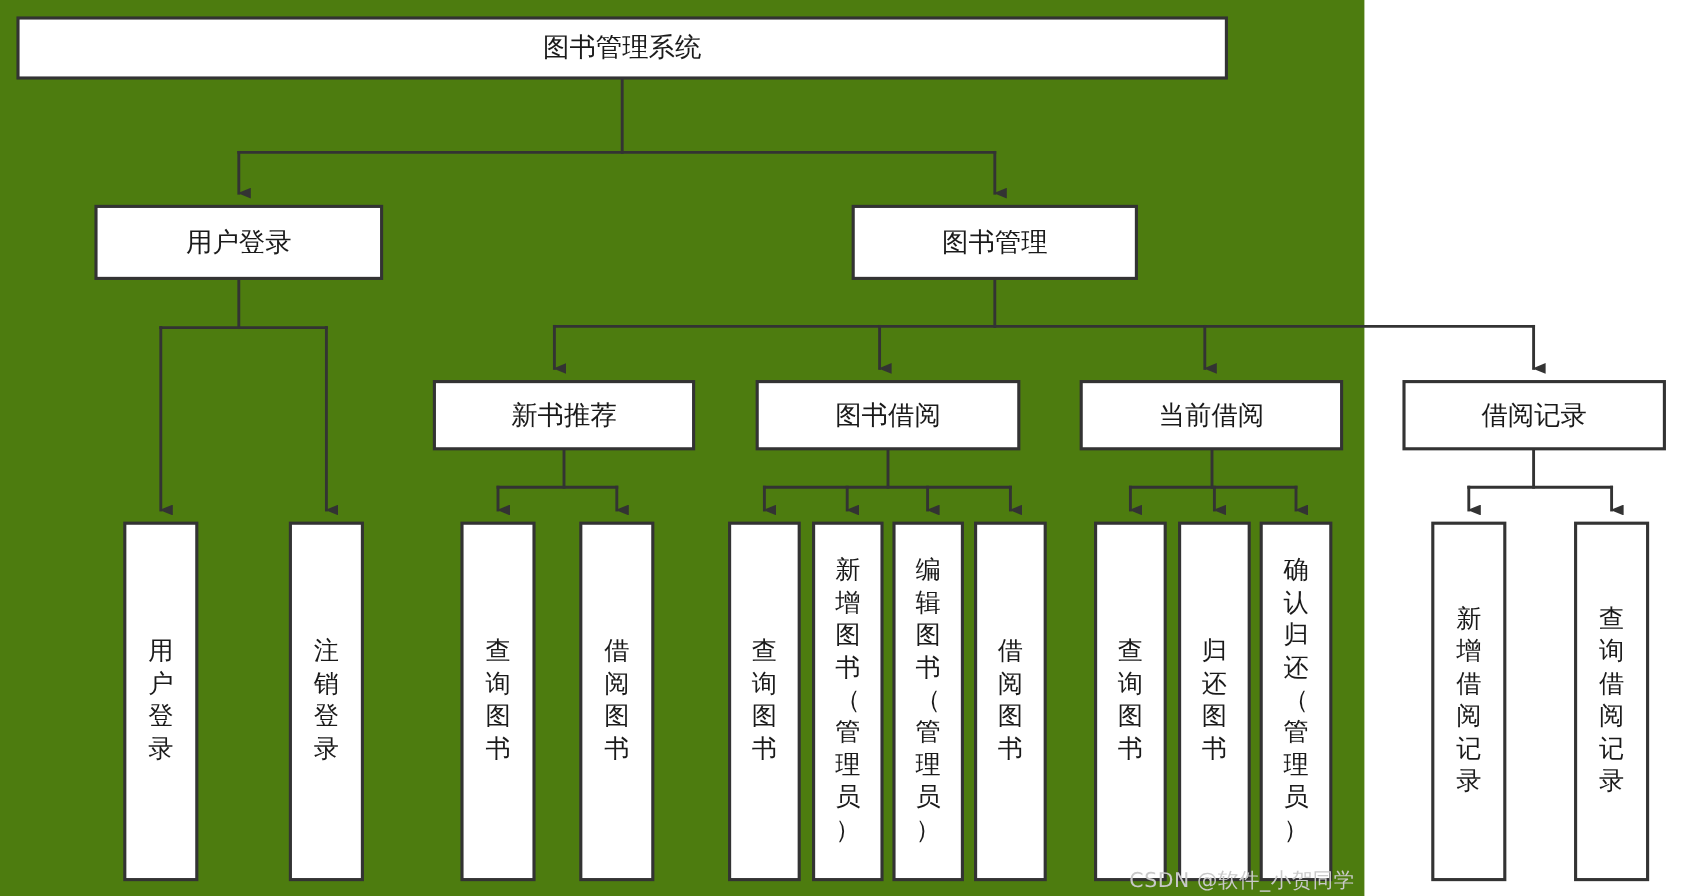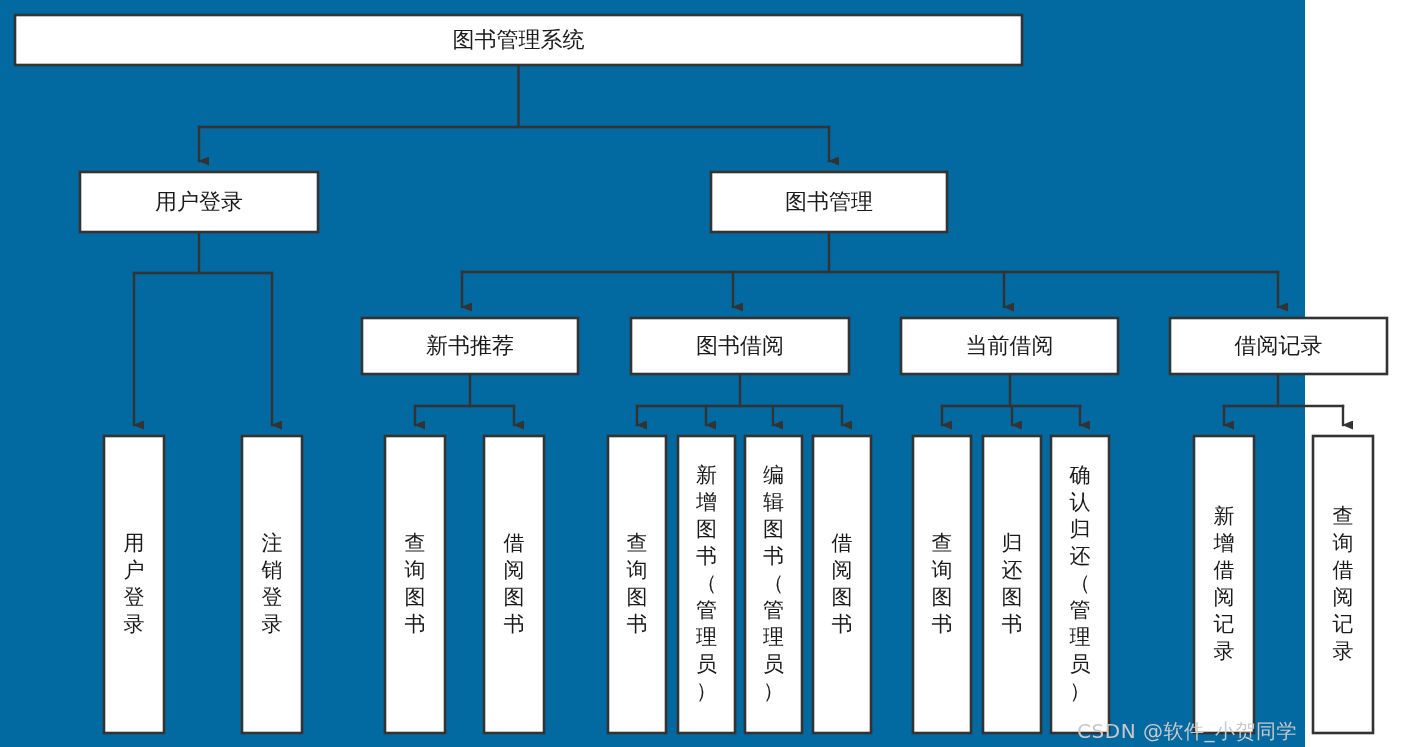--- a/index.html
+++ b/index.html
@@ -8,23 +8,23 @@
     background: #ffffff;
   }
   body {
     width: 1405px;
     height: 747px;
     font-family: "DejaVu Sans", "Liberation Sans", sans-serif;
     overflow: hidden;
   }
   #diagram-root {
     position: relative;
-    width: 1305px;
+    width: 1137px;
     height: 747px;
-    background: #0369a1;
+    background: #4d7c0f;
   }
   svg.flow-svg {
     position: absolute;
     left: 0;
     top: 0;
     width: 1405px;
     height: 747px;
   }
   .node-rect {
     fill: #ffffff;
@@ -46,21 +46,21 @@
   .label-h {
     font-size: 22px;
   }
   .label-v {
     font-size: 21px;
   }
   .watermark {
     position: absolute;
     right: 8px;
     bottom: 2px;
-    font-size: 20px;
+    font-size: 17px;
     color: #c9c9c9;
     font-family: "DejaVu Sans", "Liberation Sans", sans-serif;
     letter-spacing: 0.5px;
     white-space: nowrap;
     user-select: none;
   }
 </style>
 </head>
 <body>
 

